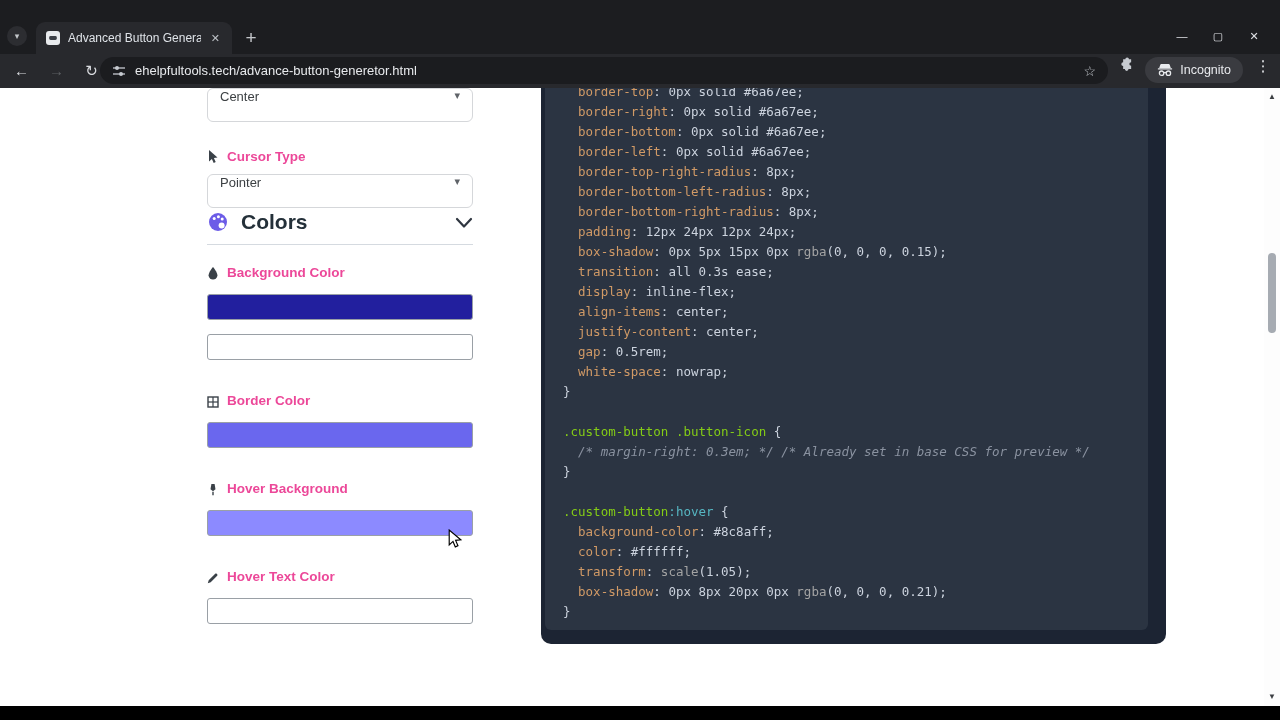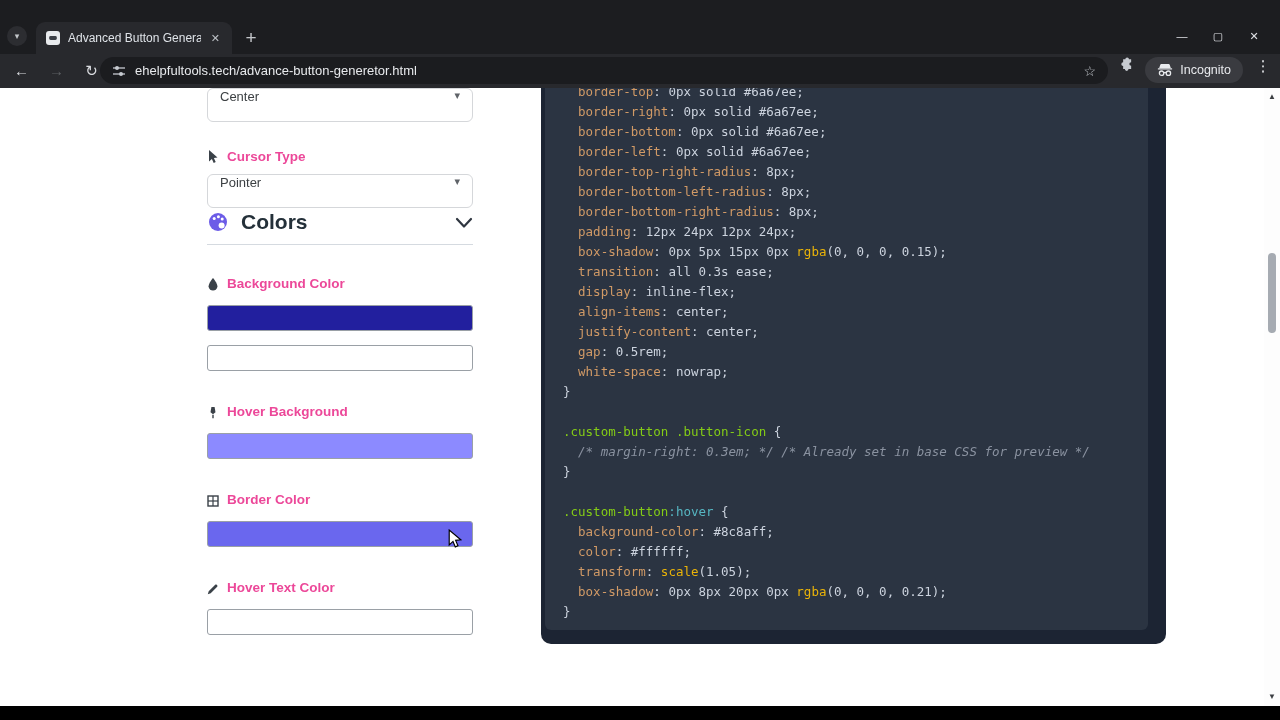--- a/index.html
+++ b/index.html
@@ -42,31 +42,31 @@
   .select-caret{color:#5f6368;font-size:11px;}
   .field-label{display:flex;align-items:flex-end;gap:8px;font-size:13.5px;font-weight:bold;color:#ec4899;height:16px;}
   .fl-icon{flex:0 0 auto;color:#3a4148;}
   .mt-cursor{margin-top:26px;}
   .mt-select2{margin-top:10px;}
   .section-head{display:flex;align-items:center;gap:12px;height:28px;}
   .section-title{font-size:21px;font-weight:bold;color:#243039;}
   .section-chevron{margin-left:auto;color:#2f3640;}
   .divider{margin-top:8px;height:1px;background:#d5dae0;}
   .color-field .field-label{margin-top:32px;}
-  .color-field.first .field-label{margin-top:30px;}
+  .color-field.first .field-label{margin-top:19px;}
   .swatch{margin-top:14px;height:26px;border:1px solid #9aa0a6;border-radius:3px;background:#fff;box-sizing:border-box;}
   
   .code-card{position:absolute;left:541px;top:-14px;width:625px;background:#1c2433;border-radius:10px;
     padding:0 18px 14px 4px;box-sizing:border-box;}
   .code-inner{background:#2b3442;border-radius:0 0 6px 6px;padding:8px 0 8px 18px;overflow:hidden;}
   .code-line{font-family:"DejaVu Sans Mono",monospace;font-size:12.5px;line-height:20px;white-space:pre;color:#ccd3de;}
   .tk-p{color:#d19a66;}
   .tk-v{color:#ccd3de;}
   .tk-s{color:#84cc16;}
-  .tk-f{color:#eab308;}
+  .tk-f{color:#a3a3a3;}
   .tk-ps{color:#56b6c2;}
   .tk-c{color:#8a92a0;font-style:italic;}
   
   .scrollbar{position:absolute;right:0;top:0;width:16px;height:100%;background:#fdfdfd;}
   .sb-arrow{position:absolute;left:0;width:16px;height:14px;color:#3c3f43;font-size:8px;line-height:14px;text-align:center;}
   .sb-arrow.up{top:2px;}
   .sb-arrow.down{bottom:2px;}
   .sb-thumb{position:absolute;left:4px;top:165px;width:8px;height:80px;border-radius:5px;background:#a6abb2;}
   
   .mouse-cursor{position:absolute;left:448px;top:441px;}
@@ -173,39 +173,39 @@
       </div>
       <div class="swatch" style="background: rgb(34, 31, 158);"></div>
     </div>
 
     <div class="color-field">
       <div class="swatch" style="background: rgb(255, 255, 255);"></div>
     </div>
 
     <div class="color-field">
       <div class="field-label">
-        <svg class="fl-icon" width="12" height="13" viewBox="0 0 12 13">
-          <path d="M4.4 1 h3.2 l0.9 5.2 -2.5 2 -2.5 -2 Z" fill="#3a4148"></path>
-          <path d="M5.3 8.8 h1.4 v3.4 h-1.4 Z" fill="#3a4148"></path>
-        </svg>
-        <span>Hover Background</span>
-      </div>
-      <div class="swatch" style="background: rgb(140, 138, 255);"></div>
-    </div>
-
-    <div class="color-field">
-      <div class="field-label">
         <svg class="fl-icon" width="12" height="12" viewBox="0 0 12 12">
           <rect x="1" y="1" width="10" height="10" fill="none" stroke="#3a4148" stroke-width="1.4"></rect>
           <line x1="6" y1="1" x2="6" y2="11" stroke="#3a4148" stroke-width="1.2"></line>
           <line x1="1" y1="6" x2="11" y2="6" stroke="#3a4148" stroke-width="1.2"></line>
         </svg>
         <span>Border Color</span>
       </div>
       <div class="swatch" style="background: rgb(106, 103, 238);"></div>
+    </div>
+
+    <div class="color-field">
+      <div class="field-label">
+        <svg class="fl-icon" width="12" height="13" viewBox="0 0 12 13">
+          <path d="M4.4 1 h3.2 l0.9 5.2 -2.5 2 -2.5 -2 Z" fill="#3a4148"></path>
+          <path d="M5.3 8.8 h1.4 v3.4 h-1.4 Z" fill="#3a4148"></path>
+        </svg>
+        <span>Hover Background</span>
+      </div>
+      <div class="swatch" style="background: rgb(140, 138, 255);"></div>
     </div>
 
     <div class="color-field">
       <div class="field-label">
         <svg class="fl-icon" width="12" height="12" viewBox="0 0 12 12">
           <path d="M0.8 11.2 L1.7 8.3 L8.2 1.8 C8.6 1.4 9.3 1.4 9.7 1.8 L10.2 2.3 C10.6 2.7 10.6 3.4 10.2 3.8 L3.7 10.3 Z" fill="#3a4148"></path>
         </svg>
         <span>Hover Text Color</span>
       </div>
       <div class="swatch" style="background: rgb(255, 255, 255);"></div>

